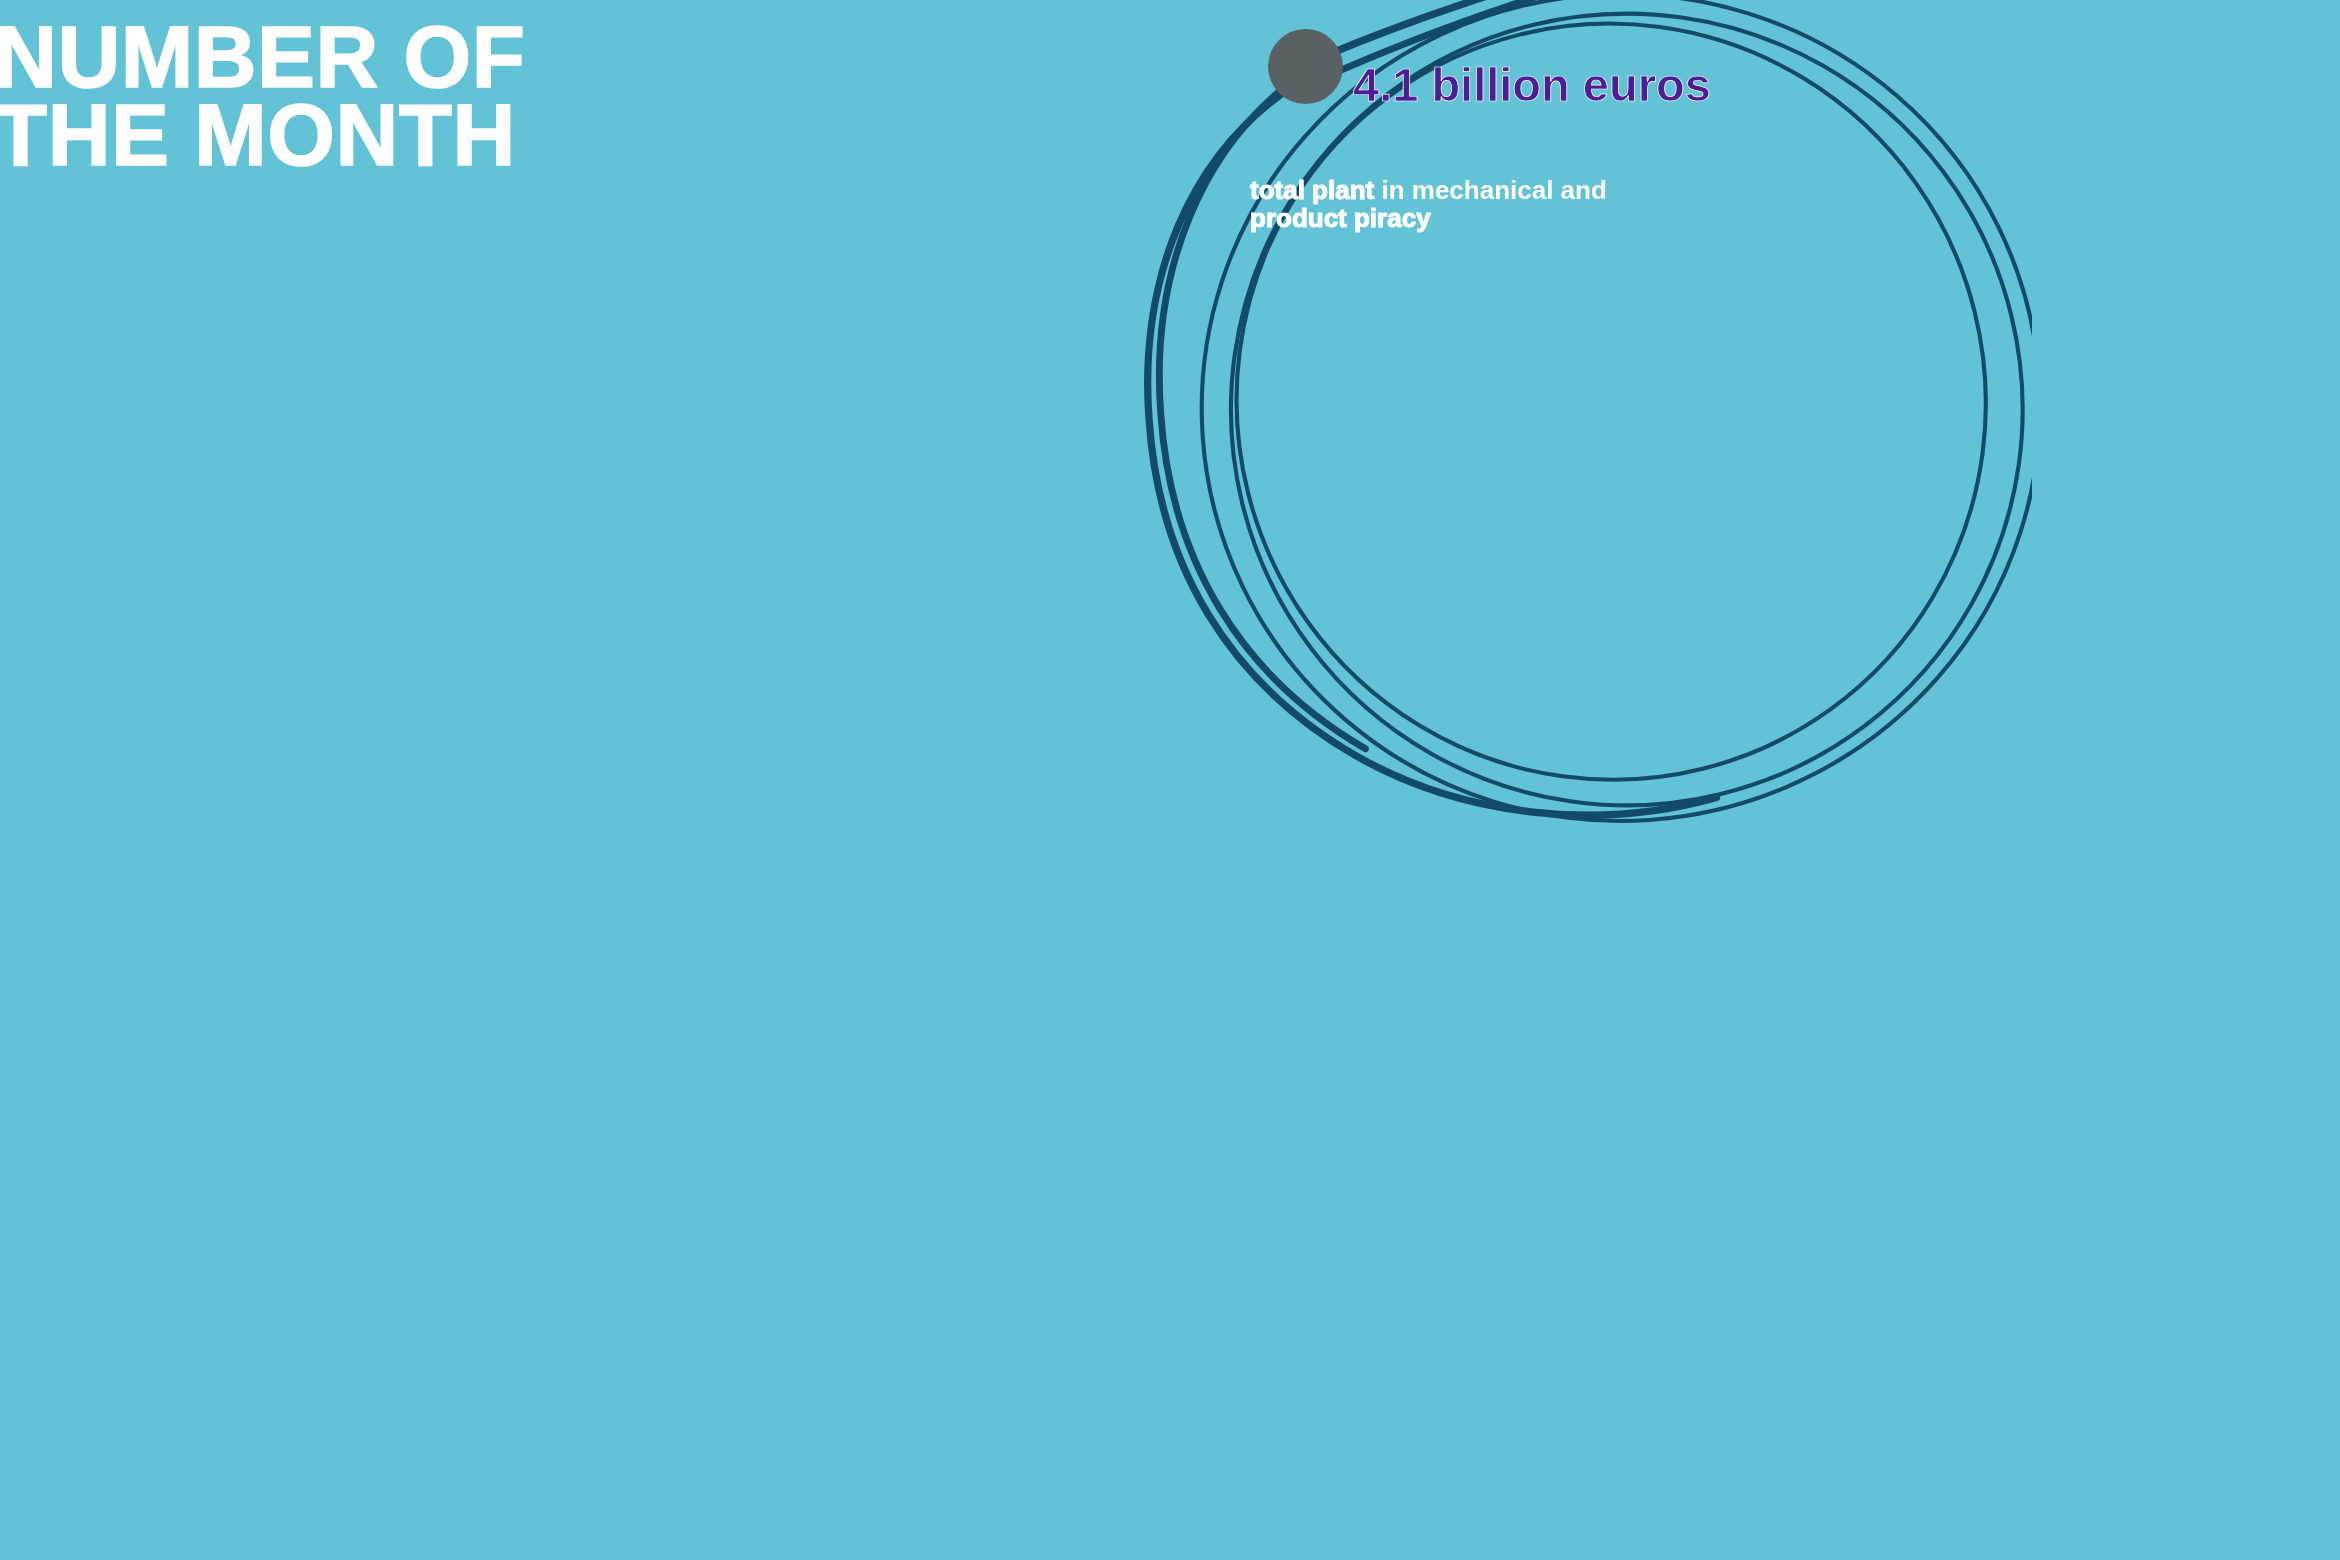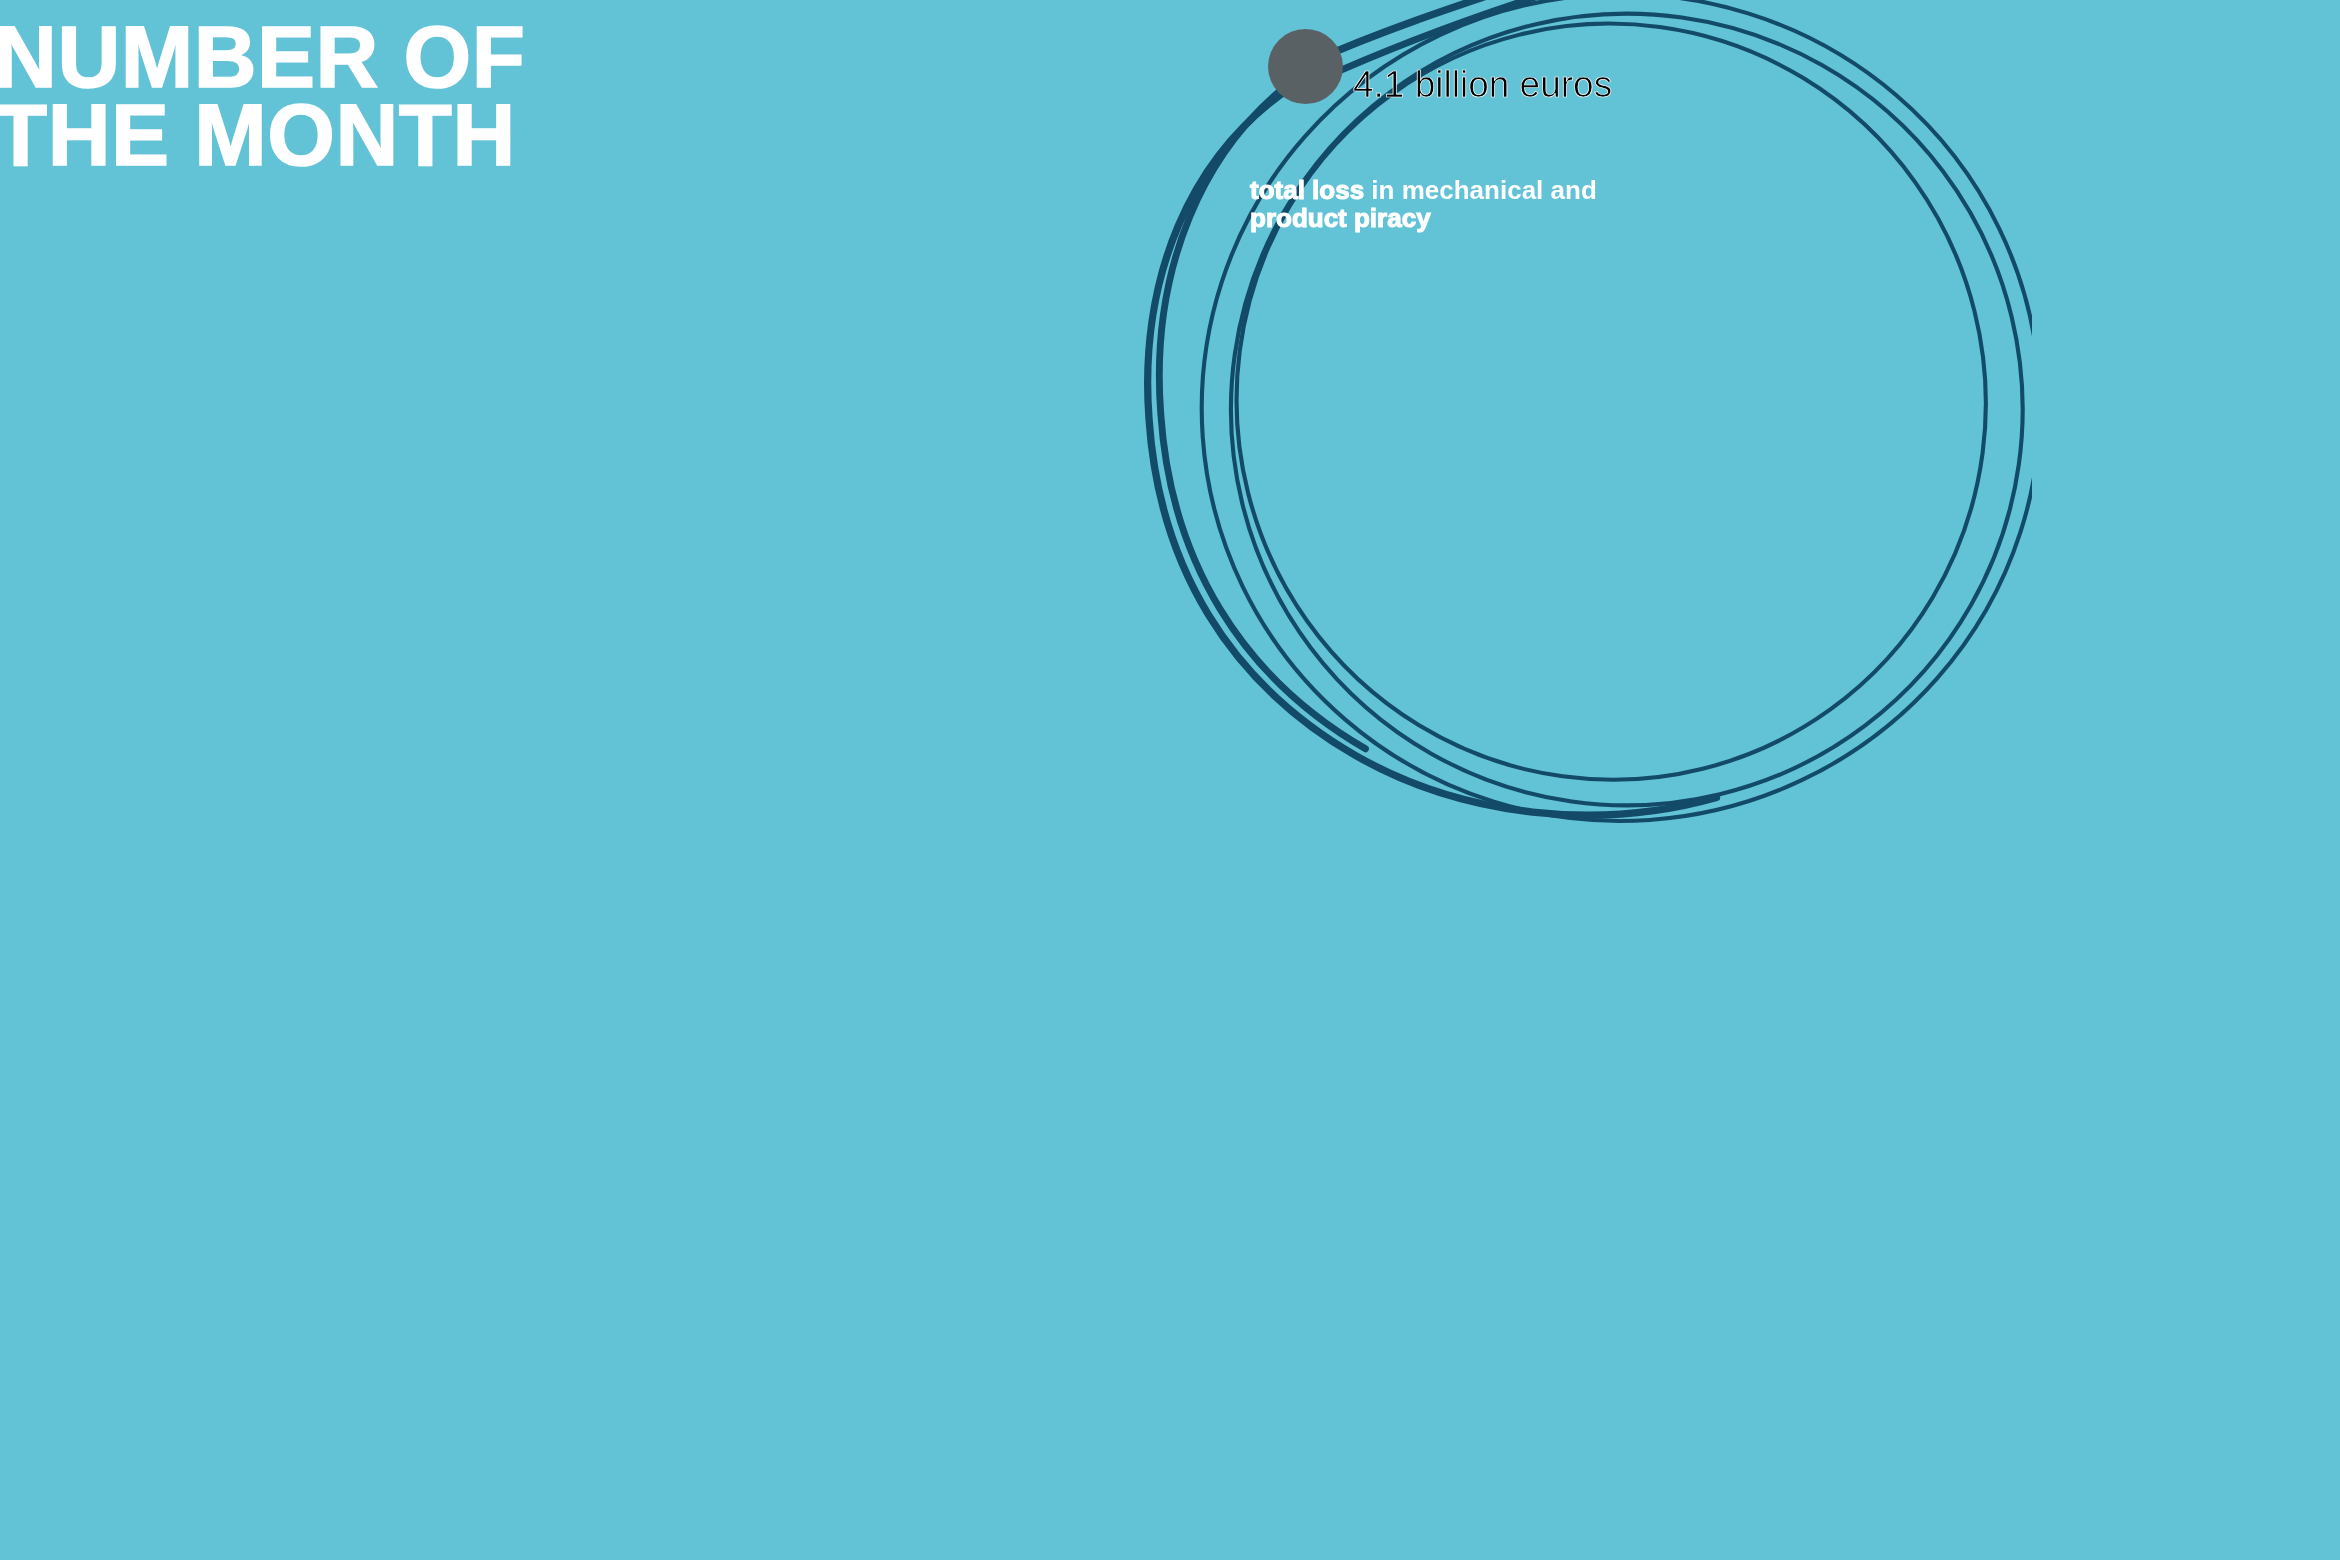--- a/index.html
+++ b/index.html
@@ -52,23 +52,23 @@
     height: 75px;
     border-radius: 50%;
     background: #5a6165;
   }
 
   
   #stat-value {
     position: absolute;
     left: 1353px;
     top: 57px;
-    color: #000000;
-    font-weight: normal;
-    font-size: 37px;
+    color: #4c1d95;
+    font-weight: bold;
+    font-size: 47px;
     line-height: 55px;
     white-space: nowrap;
     -webkit-text-stroke: 0.7px #ffffff;
   }
   #stat-caption {
     position: absolute;
     left: 1250px;
     top: 176px;
     width: 605px;
     color: #ffffff;
@@ -118,19 +118,19 @@
 
   <div id="headline">
     <span class="hl-line">NUMBER OF</span>
     <span class="hl-line">THE MONTH</span>
   </div>
 
   <div id="stat-value">4.1 billion euros</div>
 
   <div id="stat-caption">
     <span class="cap-line">
-      <span class="strong">total loss</span><span class="regular"> in mechanical and</span>
+      <span class="strong">total plant</span><span class="regular"> in mechanical and</span>
     </span>
     <span class="cap-line strong">product piracy</span>
   </div>
 
 </div>
 
 
 </body></html>

